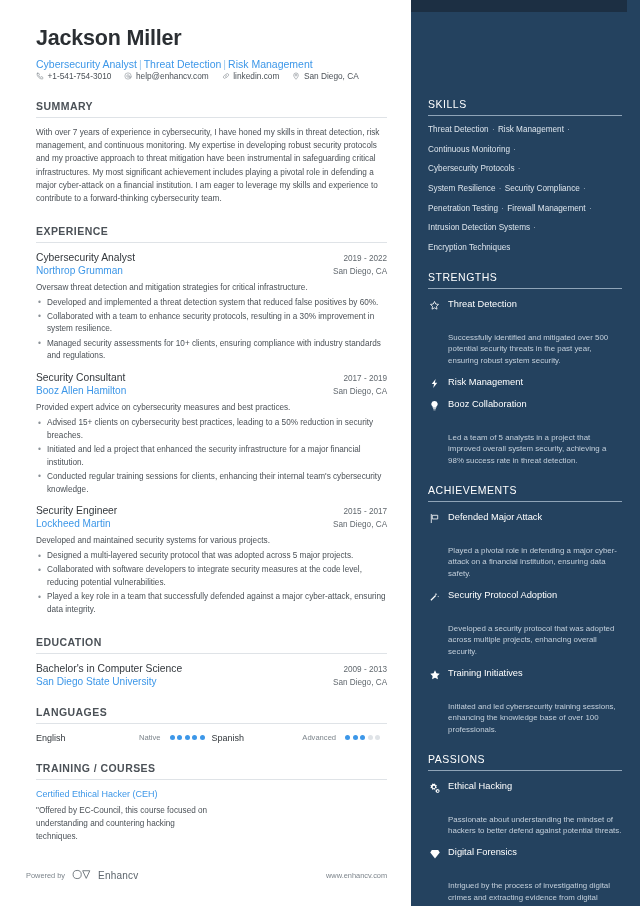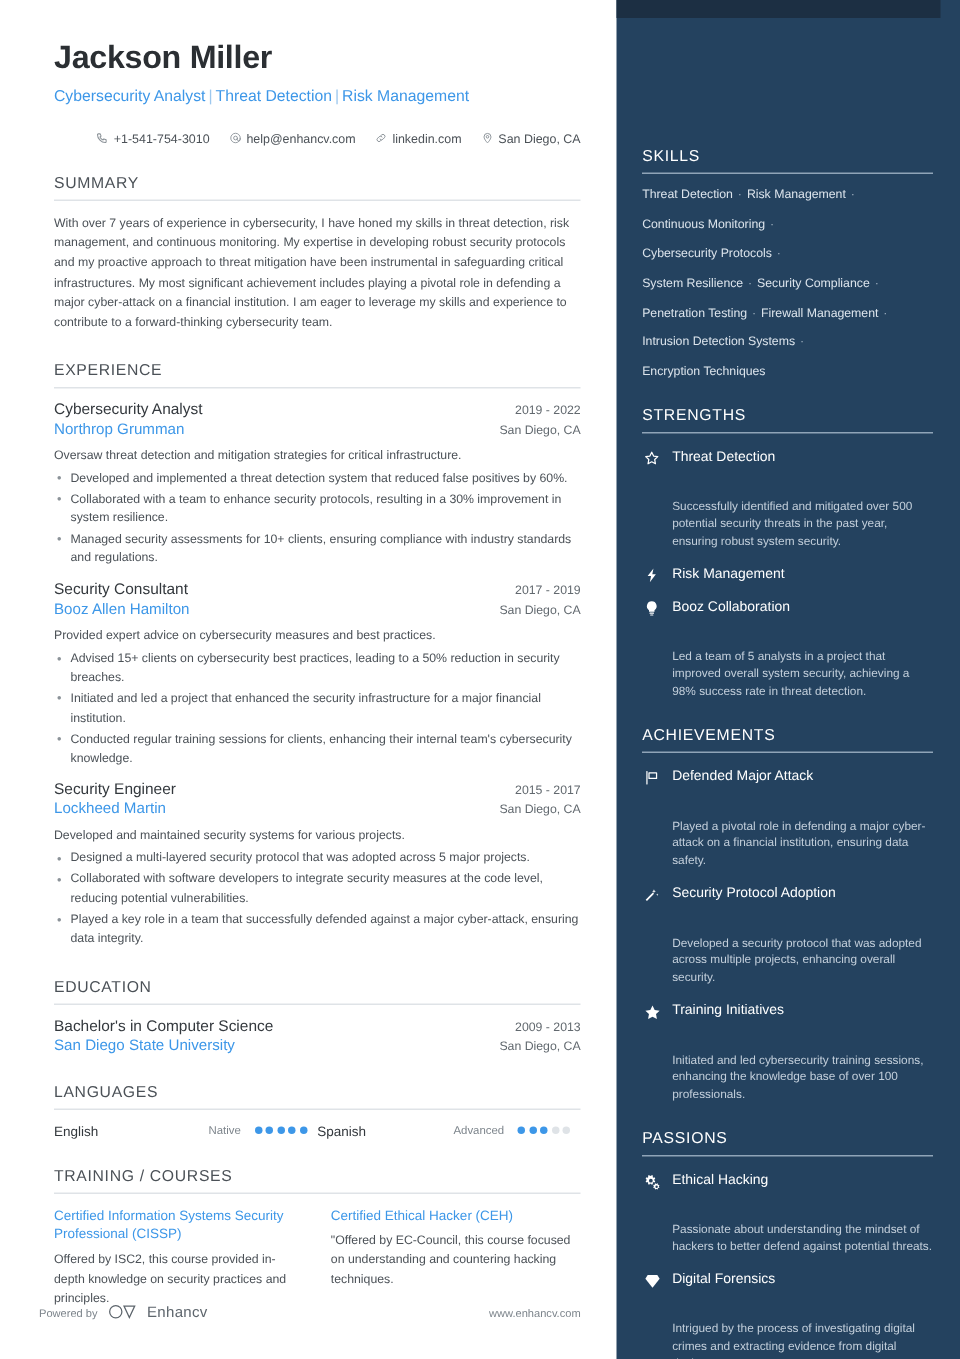--- a/index.html
+++ b/index.html
@@ -33,38 +33,37 @@
   }
   .headline {
     margin-top: 6px;
     font-size: 10.5px;
     color: #3d97e8;
     line-height: 1.35;
   }
   .headline .sep { color: #9dc8ee; padding: 0 2px; }
 
   .contacts {
-    margin-top: 16px;
+    margin-top: 0;
     display: flex;
     flex-wrap: wrap;
     align-items: center;
     gap: 0 13px;
     font-size: 8.3px;
     color: #4b5157;
-    justify-content: flex-end;
   }
   .contact { display: flex; align-items: center; gap: 3.5px; }
   .contact svg { display: block; }
 
   .section { margin-top: 19px; }
   .sec-title {
     font-size: 10.5px;
     color: #4b5157;
     letter-spacing: 0.45px;
-    font-weight: normal;
+    font-weight: bold;
   }
   .sec-rule {
     margin-top: 5px;
     height: 1px;
     background: #dfe3e7;
     width: 100%;
   }
 
   .summary-text {
     margin-top: 8px;
@@ -374,24 +373,20 @@
             <span class="dot"></span>
           </span>
         </div>
       </div>
     </div>
 
     <div class="section">
       <div class="sec-title">TRAINING / COURSES</div>
       <div class="sec-rule"></div>
       <div class="courses">
-        <div class="course">
-          <div class="course-title">Certified Information Systems Security Professional (CISSP)</div>
-          <div class="course-desc">Offered by ISC2, this course provided in-depth knowledge on security practices and principles.</div>
-        </div>
         <div class="course">
           <div class="course-title">Certified Ethical Hacker (CEH)</div>
           <div class="course-desc">"Offered by EC-Council, this course focused on understanding and countering hacking techniques.</div>
         </div>
       </div>
     </div>
 
     <div class="footer">
       <div class="powered">
         <span>Powered by</span>

